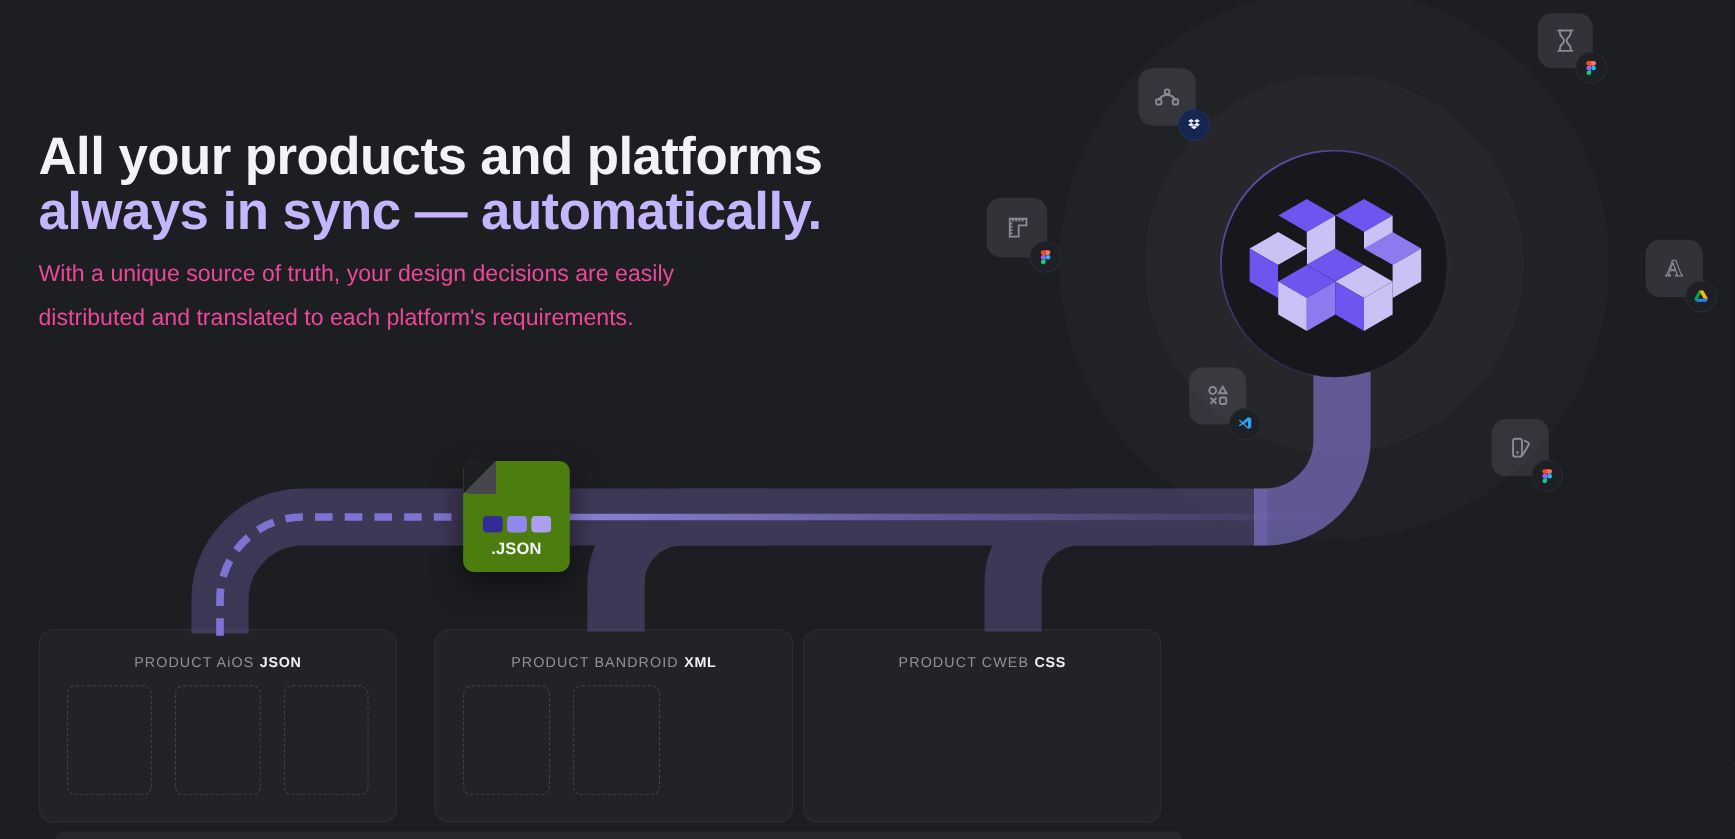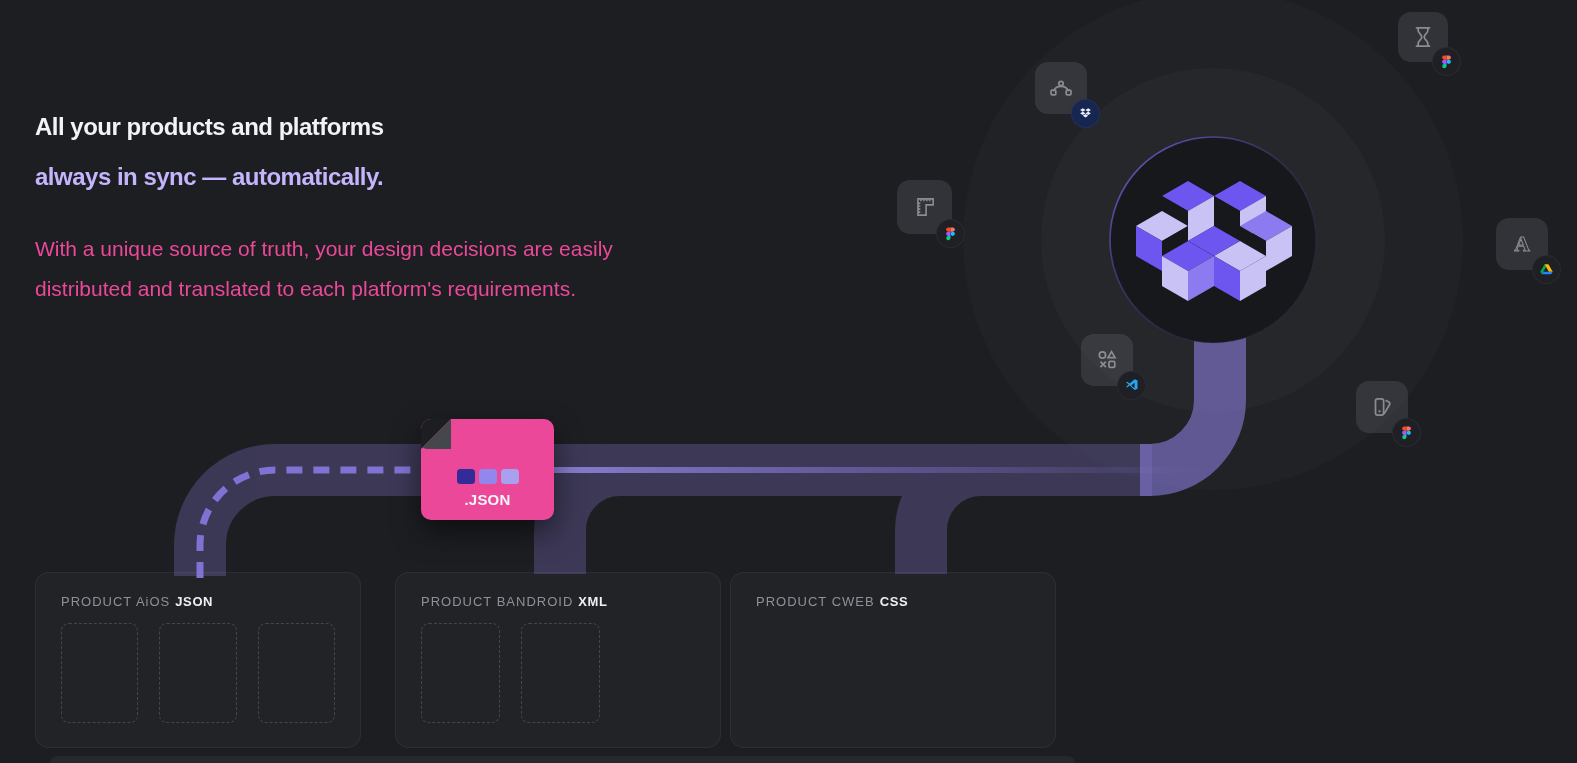--- a/index.html
+++ b/index.html
@@ -1,54 +1,54 @@
 <!DOCTYPE html>
 <html><head>
 <meta charset="utf-8">
 <style>
   html,body{margin:0;padding:0;background:#131418;}
   .stage{position:relative;width:1577px;height:763px;background:#1d1e22;overflow:hidden;
          font-family:"Liberation Sans",sans-serif;}
   
-  .headline{position:absolute;left:35px;top:86px;z-index:4;font-size:24px;font-weight:700;
+  .headline{position:absolute;left:35px;top:86px;z-index:4;font-size:48px;font-weight:700;
             letter-spacing:-0.5px;line-height:50px;color:#f2f3f6;}
   .headline .accent{color:#c4b5fd;}
   .sub{position:absolute;left:35px;top:208px;z-index:4;width:680px;font-size:21px;
        line-height:40px;color:#ec4899;}
   
   .scene{position:absolute;left:0;top:0;z-index:1;}
   
   .tile{position:absolute;z-index:2;background:rgba(160,163,172,0.16);border-radius:13px;
         display:flex;align-items:center;justify-content:center;}
   .tile svg.glyph{width:26px;height:26px;}
   .badge{position:absolute;right:-13px;bottom:-14px;width:27px;height:27px;border-radius:50%;
          background:#1f2025;border:1px solid rgba(255,255,255,0.05);
          display:flex;align-items:center;justify-content:center;}
   .badge svg{width:17px;height:17px;}
   .badge.blue{background:#172551;}
   
-  .file-icon{position:absolute;width:97px;height:101px;background:#ec4899;border-radius:10px;
-             box-shadow:0 12px 28px rgba(0,0,0,0.5);overflow:hidden;padding-left:36px;}
+  .file-icon{position:absolute;width:97px;height:101px;background:#4d7c0f;border-radius:10px;
+             box-shadow:0 12px 28px rgba(0,0,0,0.5);overflow:hidden;}
   .file-icon .fold-cover{position:absolute;left:0;top:0;width:30px;height:30px;background:#1d1e22;
              -webkit-clip-path:polygon(0 0,100% 0,0 100%);clip-path:polygon(0 0,100% 0,0 100%);}
   .file-icon .fold-flap{position:absolute;left:0;top:0;width:30px;height:30px;background:#46474d;
              -webkit-clip-path:polygon(100% 0,100% 100%,0 100%);clip-path:polygon(100% 0,100% 100%,0 100%);
              border-bottom-left-radius:6px;}
   .file-icon .sqs{position:absolute;left:0;top:50px;width:100%;display:flex;gap:4px;justify-content:center;}
   .file-icon .sq{width:18px;height:15px;border-radius:3.5px;}
   .sq1{background:#332c98;} .sq2{background:#9187ec;} .sq3{background:#a9a1ef;}
   .file-icon .flabel{position:absolute;left:0;top:72px;width:100%;text-align:center;
              font-size:15px;font-weight:700;color:#f3f4f7;letter-spacing:0.2px;}
   .json-float{left:421px;top:419px;z-index:3;}
   
   .card{position:absolute;top:572px;width:326px;height:176px;z-index:0;
         background:rgba(255,255,255,0.025);border:1px solid rgba(255,255,255,0.055);
         border-radius:14px;box-sizing:border-box;}
   .card-a{left:35px;} .card-b{left:395px;} .card-c{left:730px;}
-  .card .hdr{display:flex;justify-content:flex-start;align-items:baseline;padding:21px 25px 0 25px;
+  .card .hdr{display:flex;justify-content:center;align-items:baseline;padding:21px 25px 0 25px;
         font-size:13px;letter-spacing:1px;}
   .card .pname{color:#8e9199;font-weight:500;}
   .card .ptarget{color:#8e9199;font-weight:500;}
   .card .ptarget b{color:#eef0f3;font-weight:700;margin-left:5px;letter-spacing:0.6px;}
   .card .slots{display:flex;gap:21px;padding:14px 25px 0 25px;}
   .slot{width:79px;height:100px;border:1.5px dashed #45464c;border-radius:8px;box-sizing:border-box;}
   .slot-icon{position:relative;width:80px;height:101px;box-shadow:0 10px 22px rgba(0,0,0,0.45);}
   .next-strip{position:absolute;left:50px;top:756px;width:1025px;height:7px;background:#27282d;
         border-radius:8px 8px 0 0;z-index:0;}
 </style>

